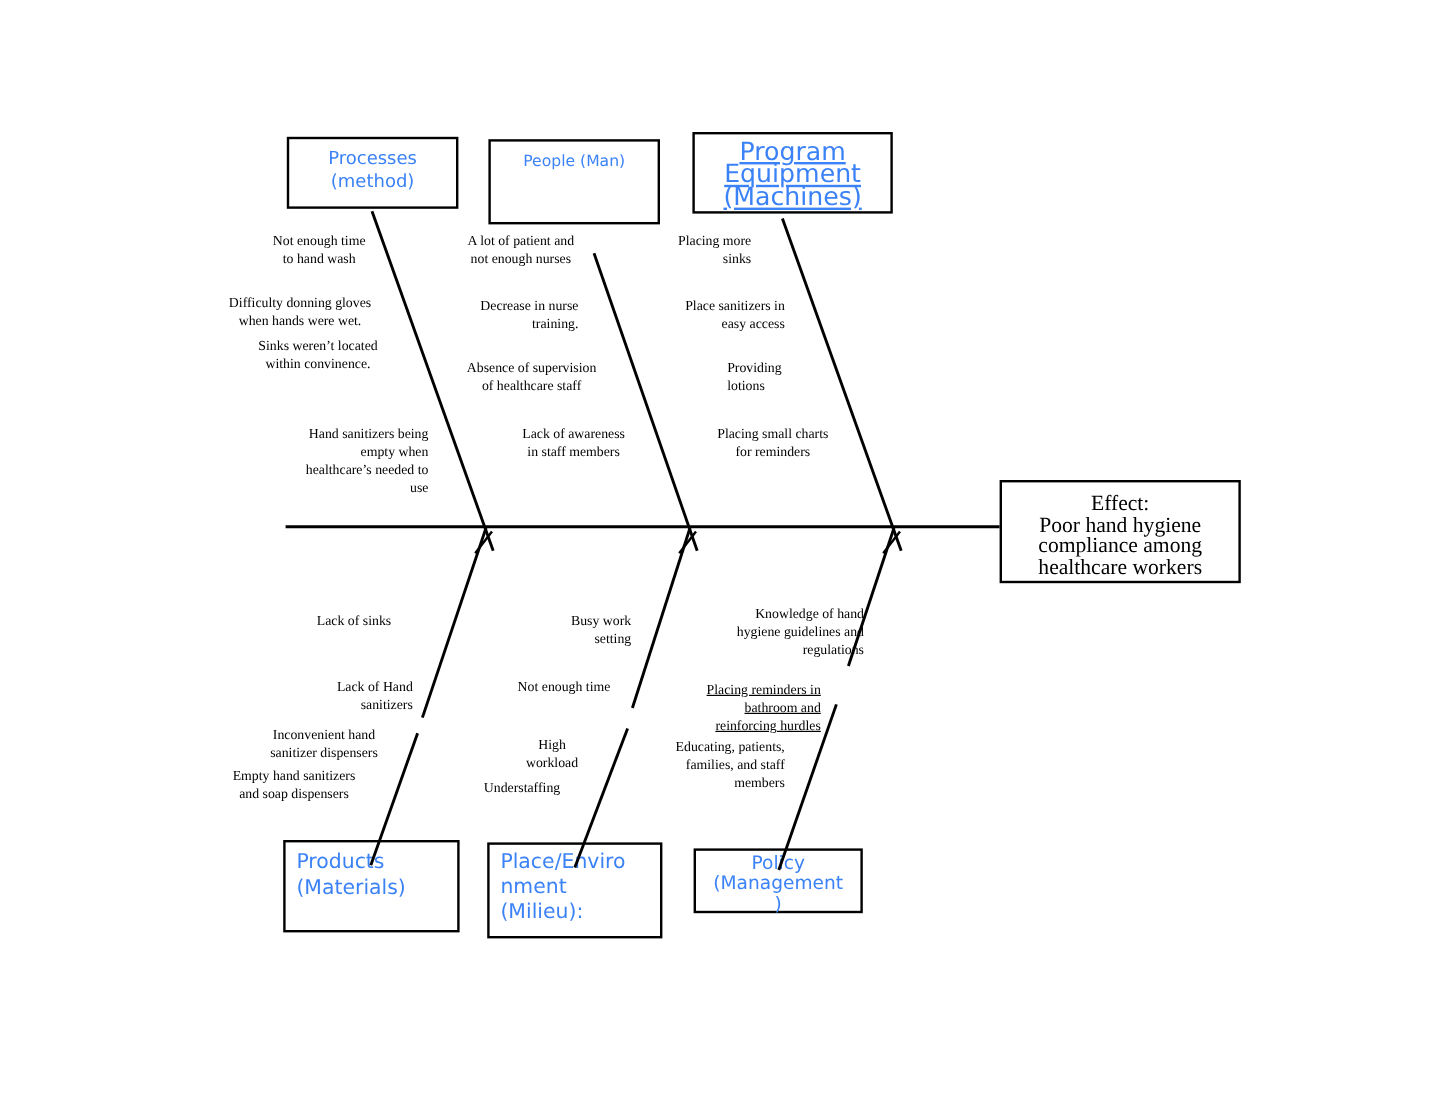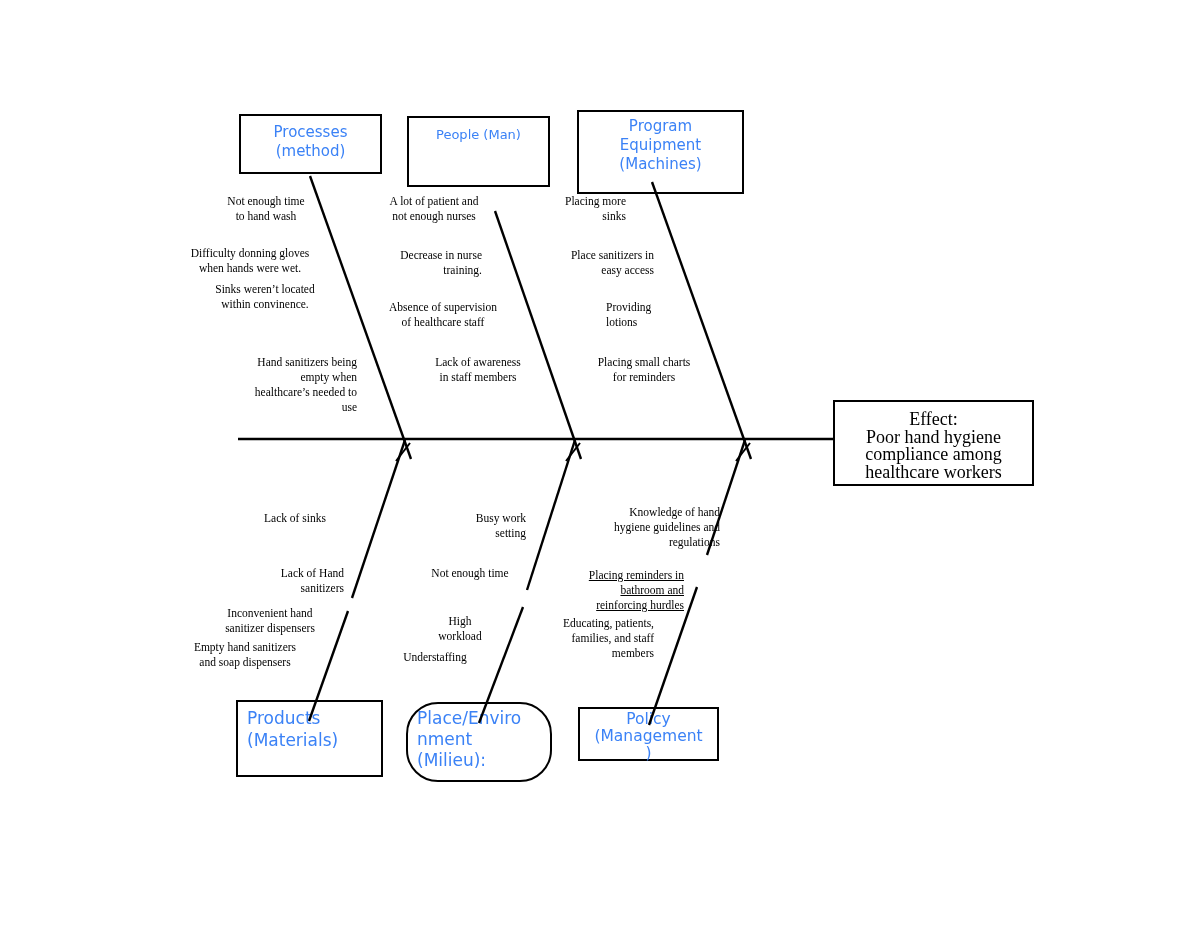--- a/index.html
+++ b/index.html
@@ -28,28 +28,28 @@
 </head>
 <body>
 
 <div id="canvas">
 
   <div class="box" style="left:239px; top:114px; width:143px; height:60px; font-size:15px; line-height:19px; text-align:center; padding-top:7px;">Processes
 (method)</div>
 
   <div class="box" style="left:407px; top:116px; width:143px; height:71px; font-size:13px; line-height:19px; text-align:center; padding-top:7px;">People (Man)</div>
 
-  <div class="box" style="left:577px; top:110px; width:167px; height:84px; font-size:15px; line-height:19px; text-align:center; padding-top:5px;">Program
+  <div class="box" style="left:577px; top:110px; width:167px; height:68px; font-size:21px; line-height:19px; text-align:center; padding-top:5px;text-decoration:underline;">Program
 Equipment
 (Machines)</div>
 
   <div class="box" style="left:236px; top:700px; width:147px; height:77px; font-size:17px; line-height:22px; text-align:left; padding:5px 0 0 9px;">Products
 (Materials)</div>
 
-  <div class="box" style="left:406px; top:702px; width:146px; height:80px; font-size:17px; line-height:21px; text-align:left; padding:4px 0 0 9px;border-radius:32px;">Place/Enviro
+  <div class="box" style="left:406px; top:702px; width:146px; height:80px; font-size:17px; line-height:21px; text-align:left; padding:4px 0 0 9px;">Place/Enviro
 nment
 (Milieu):</div>
 
   <div class="box" style="left:578px; top:707px; width:141px; height:54px; font-size:15.5px; line-height:17px; text-align:center; padding-top:2px;">Policy
 (Management
 )</div>
 
   <div class="effect-box" style="left:833px; top:400px; width:201px; height:86px; padding-top:9px;">Effect:
 Poor hand hygiene
 compliance among

